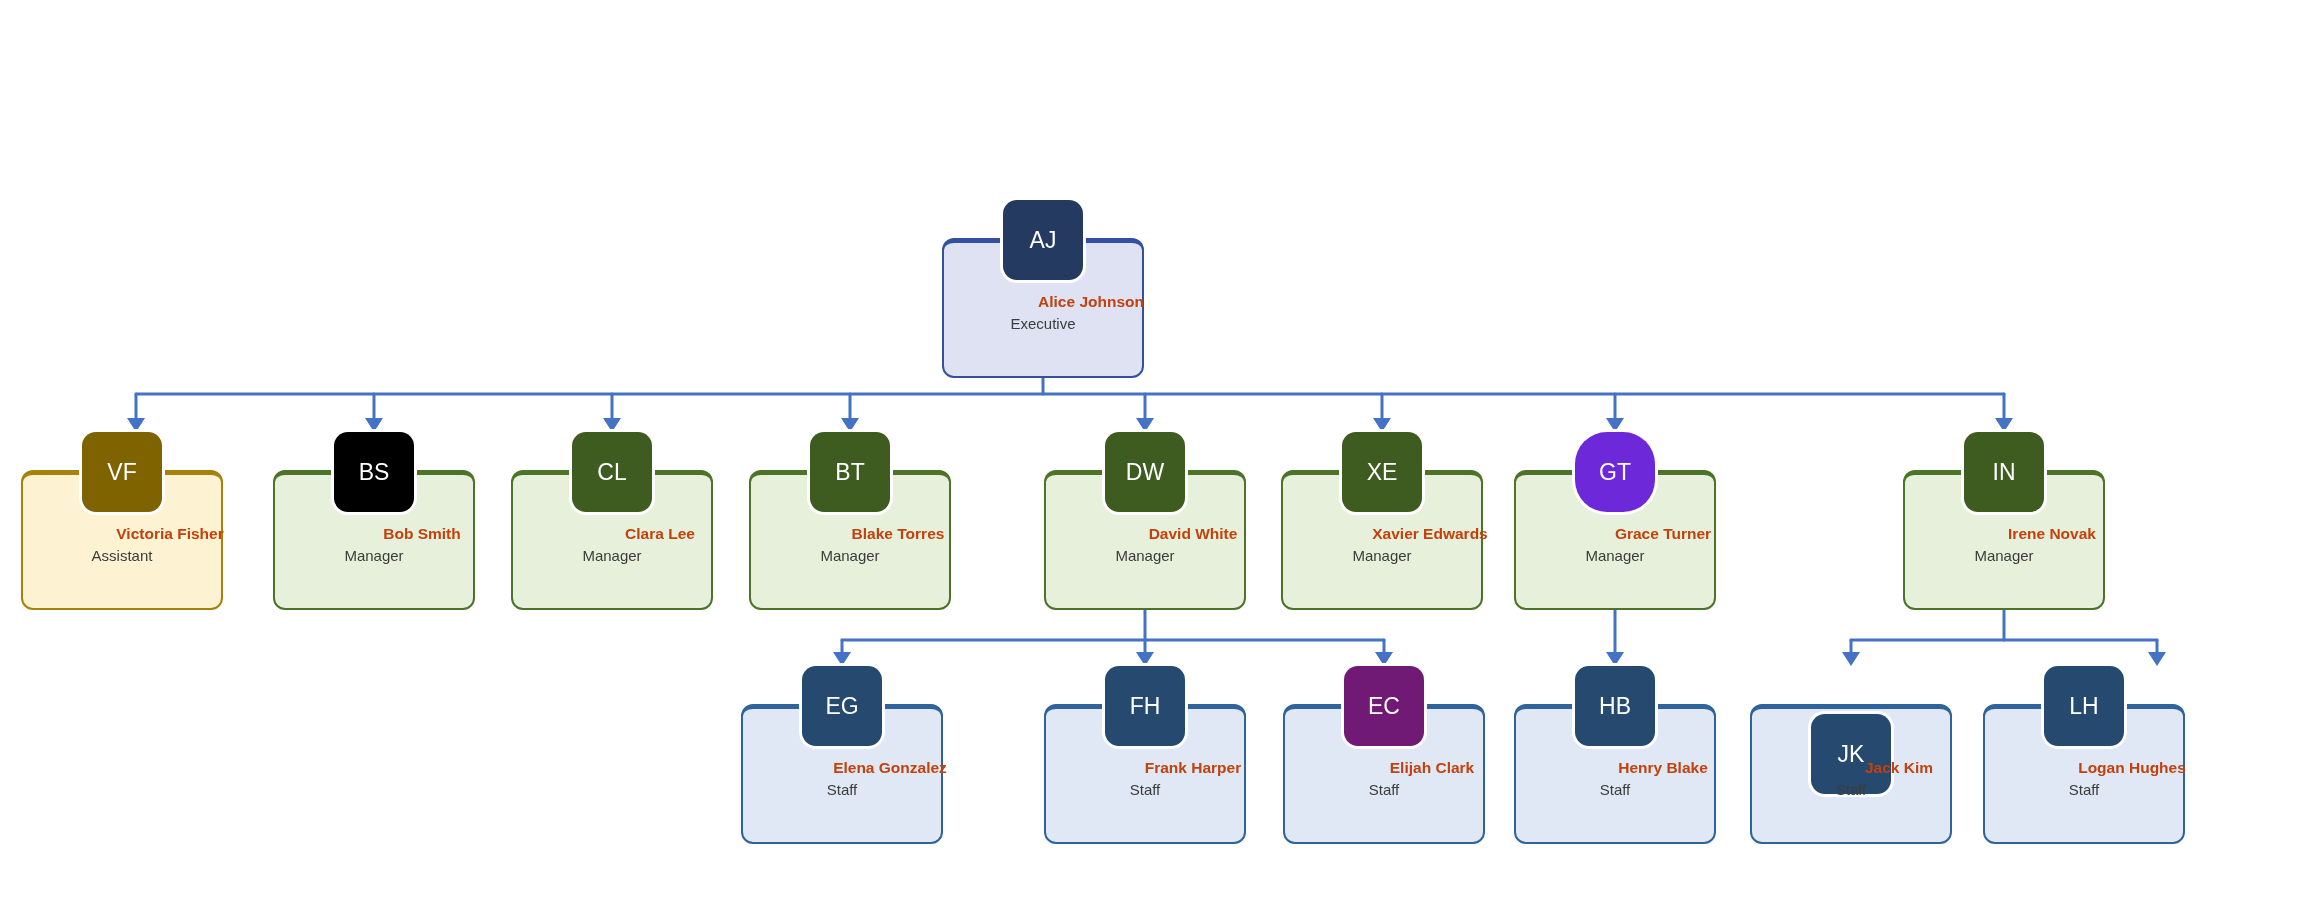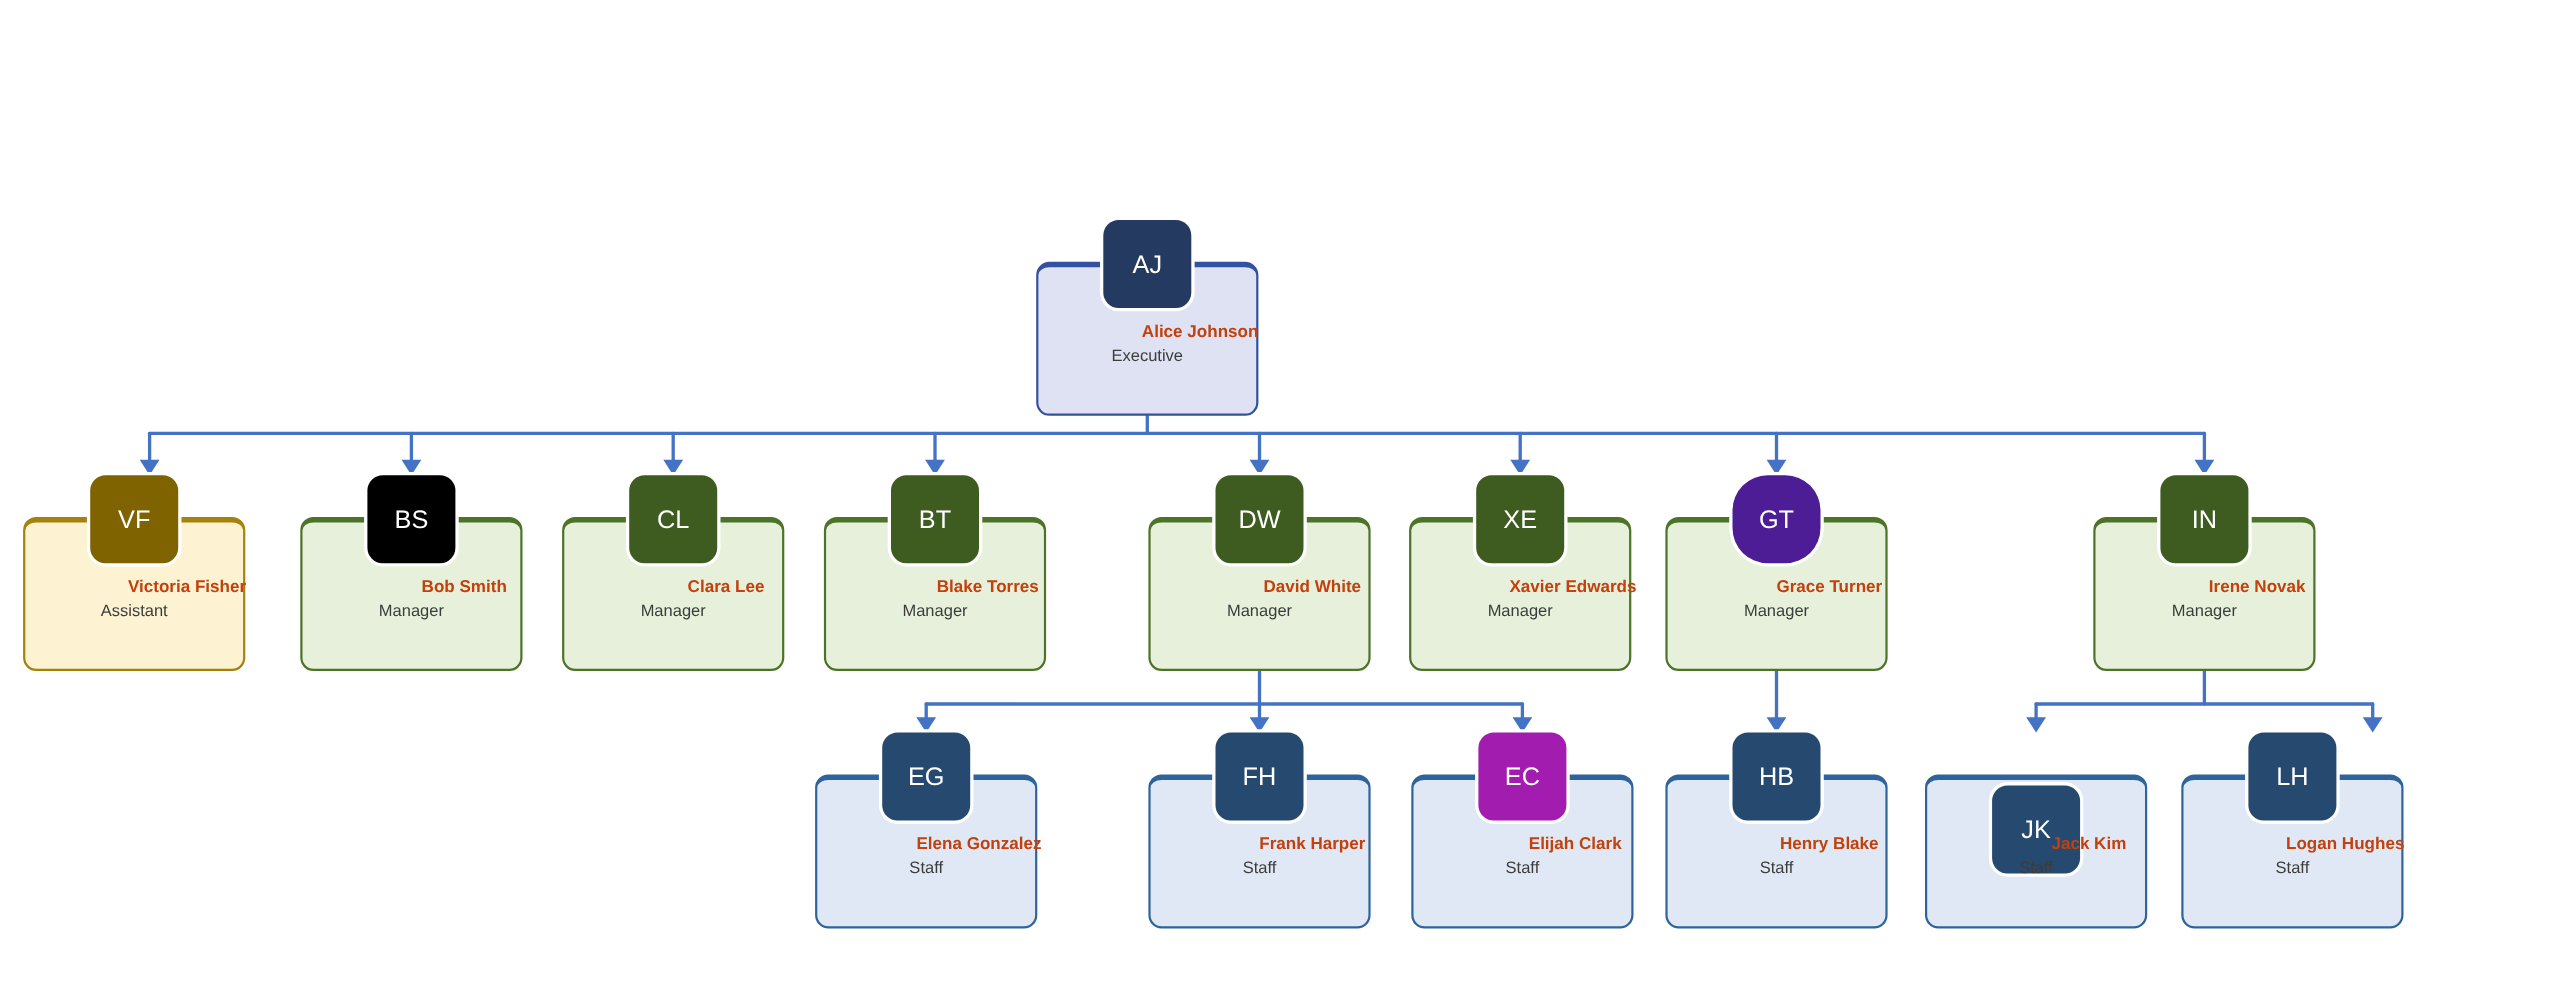--- a/index.html
+++ b/index.html
@@ -148,21 +148,21 @@
     <div class="emp-role">Manager</div>
   </div>
       <div class="node" style="left: 1281px; top: 470px; background: rgb(231, 240, 219); border-color: rgb(77, 115, 40);">
     <div class="avatar" style="background: rgb(62, 92, 32);">
       <span>XE</span>
     </div>
     <div class="emp-name">Xavier Edwards</div>
     <div class="emp-role">Manager</div>
   </div>
       <div class="node" style="left: 1514px; top: 470px; background: rgb(231, 240, 219); border-color: rgb(77, 115, 40);">
-    <div class="avatar" style="background: #4c1d95; border-radius: 32px;">
+    <div class="avatar" style="background: #6d28d9; border-radius: 32px;">
       <span>GT</span>
     </div>
     <div class="emp-name">Grace Turner</div>
     <div class="emp-role">Manager</div>
   </div>
       <div class="node" style="left: 1903px; top: 470px; background: rgb(231, 240, 219); border-color: rgb(77, 115, 40);">
     <div class="avatar" style="background: rgb(62, 92, 32);">
       <span>IN</span>
     </div>
     <div class="emp-name">Irene Novak</div>
@@ -176,21 +176,21 @@
     <div class="emp-role">Staff</div>
   </div>
       <div class="node" style="left: 1044px; top: 704px; background: rgb(223, 232, 244); border-color: rgb(47, 99, 156);">
     <div class="avatar" style="background: rgb(37, 73, 111);">
       <span>FH</span>
     </div>
     <div class="emp-name">Frank Harper</div>
     <div class="emp-role">Staff</div>
   </div>
       <div class="node" style="left: 1283px; top: 704px; background: rgb(223, 232, 244); border-color: rgb(47, 99, 156);">
-    <div class="avatar" style="background: #a21caf;">
+    <div class="avatar" style="background: #701a75;">
       <span>EC</span>
     </div>
     <div class="emp-name">Elijah Clark</div>
     <div class="emp-role">Staff</div>
   </div>
       <div class="node" style="left: 1514px; top: 704px; background: rgb(223, 232, 244); border-color: rgb(47, 99, 156);">
     <div class="avatar" style="background: rgb(37, 73, 111);">
       <span>HB</span>
     </div>
     <div class="emp-name">Henry Blake</div>

